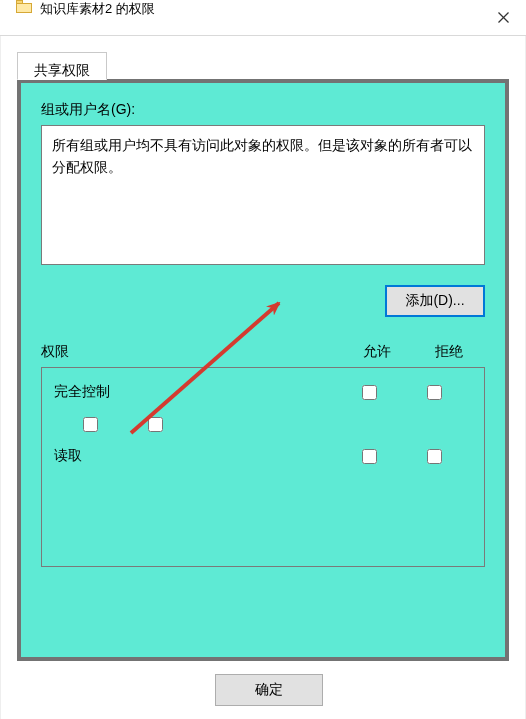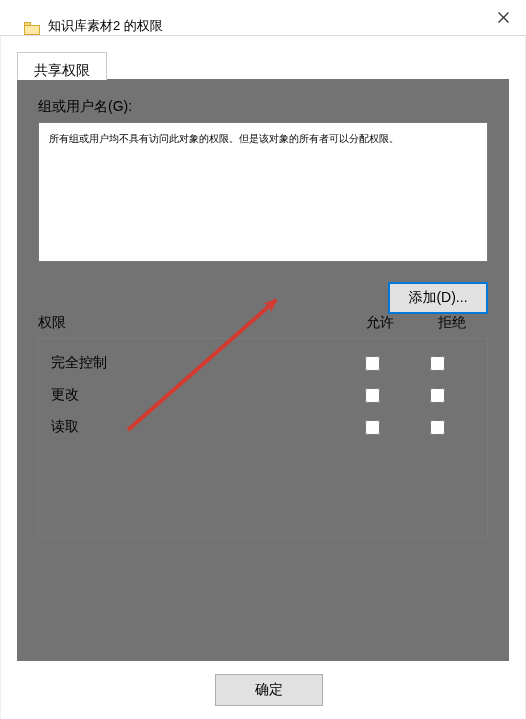--- a/index.html
+++ b/index.html
@@ -11,22 +11,22 @@
     background: #fff;
     color: #000;
     overflow: hidden;
   }
 
   
   .titlebar {
     height: 36px;
     border-bottom: 1px solid #d9d9d9;
     display: flex;
-    align-items: flex-end;
-    padding: 0 0 0 24px;
+    align-items: flex-start;
+    padding: 0 0 0 16px;
     position: relative;
   }
   .titlebar .folder-icon {
     width: 16px; height: 13px;
     margin-right: 8px;
     position: relative;
   }
   .titlebar .folder-icon .tab {
     position: absolute; left: 0; top: 0;
     width: 7px; height: 3px;
@@ -78,36 +78,36 @@
     background: #fff;
     font-size: 14px;
     position: relative;
   }
 
   .tab-panel {
     position: absolute;
     left: 16px; right: 16px;
     top: 43px;
     bottom: 58px;
-    border: 1px solid #737373;
-    background: #737373;
+    border: 4px solid #737373;
+    background: #5eead4;
     padding: 18px 20px 18px 20px;
   }
 
   .group-label {
     font-size: 14px;
     margin-bottom: 6px;
   }
 
   .group-list {
     width: 100%;
     height: 140px;
     border: 1px solid #7a7a7a;
     padding: 8px 10px;
-    font-size: 10px;
+    font-size: 14px;
     line-height: 1.6;
     overflow: auto;
     background: #fff;
   }
 
   .btn-row {
     margin-top: 20px;
     display: flex;
     justify-content: flex-end;
     gap: 12px;
@@ -128,20 +128,21 @@
   .win-btn:disabled {
     color: #9e9e9e;
     background: #efefef;
     border-color: #cfcfcf;
     cursor: default;
   }
 
   
   .perm-header {
     display: flex;
+    margin-top: 26px;
     font-size: 14px;
   }
   .perm-header .col-name { flex: 1; }
   .perm-header .col-allow,
   .perm-header .col-deny {
     width: 72px;
     text-align: center;
   }
 
   .perm-table {
@@ -235,21 +236,20 @@
       <div class="perm-row">
         <div class="pname">完全控制</div>
         <div class="pcell">
             <input type="checkbox" style="">
           </div>
         <div class="pcell deny">
             <input type="checkbox" style="">
           </div>
       </div>
       <div class="perm-row">
-        <div class="pname">更改</div>
         <div class="pcell">
             <input type="checkbox" style="">
           </div>
         <div class="pcell deny">
             <input type="checkbox" style="">
           </div>
       </div>
       <div class="perm-row">
         <div class="pname">读取</div>
         <div class="pcell">

